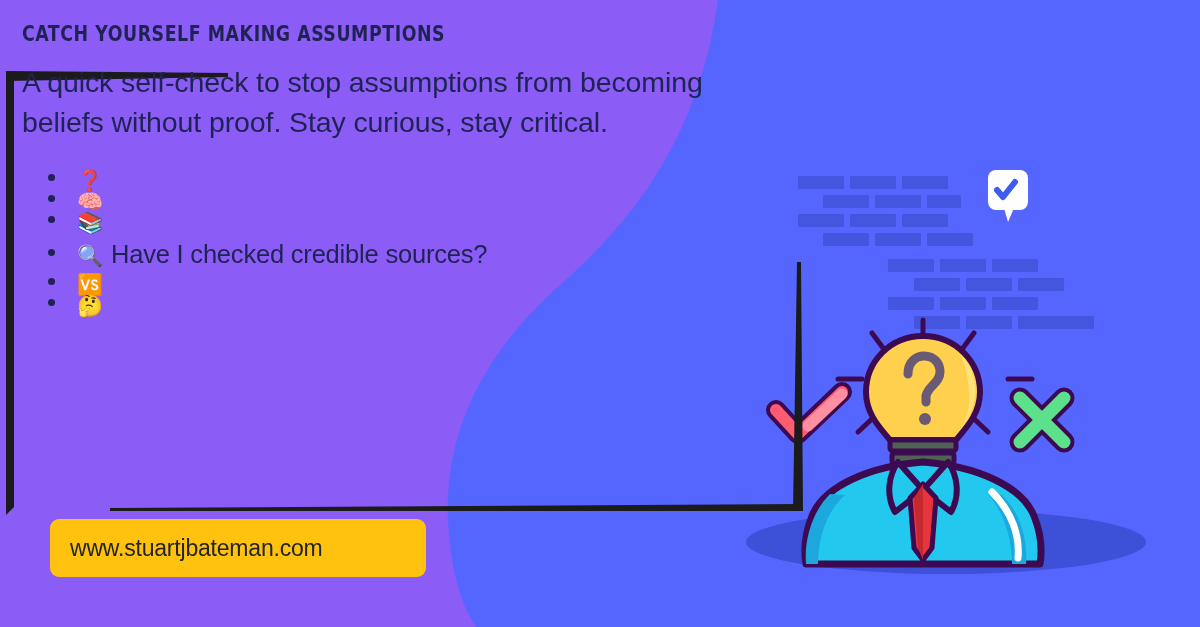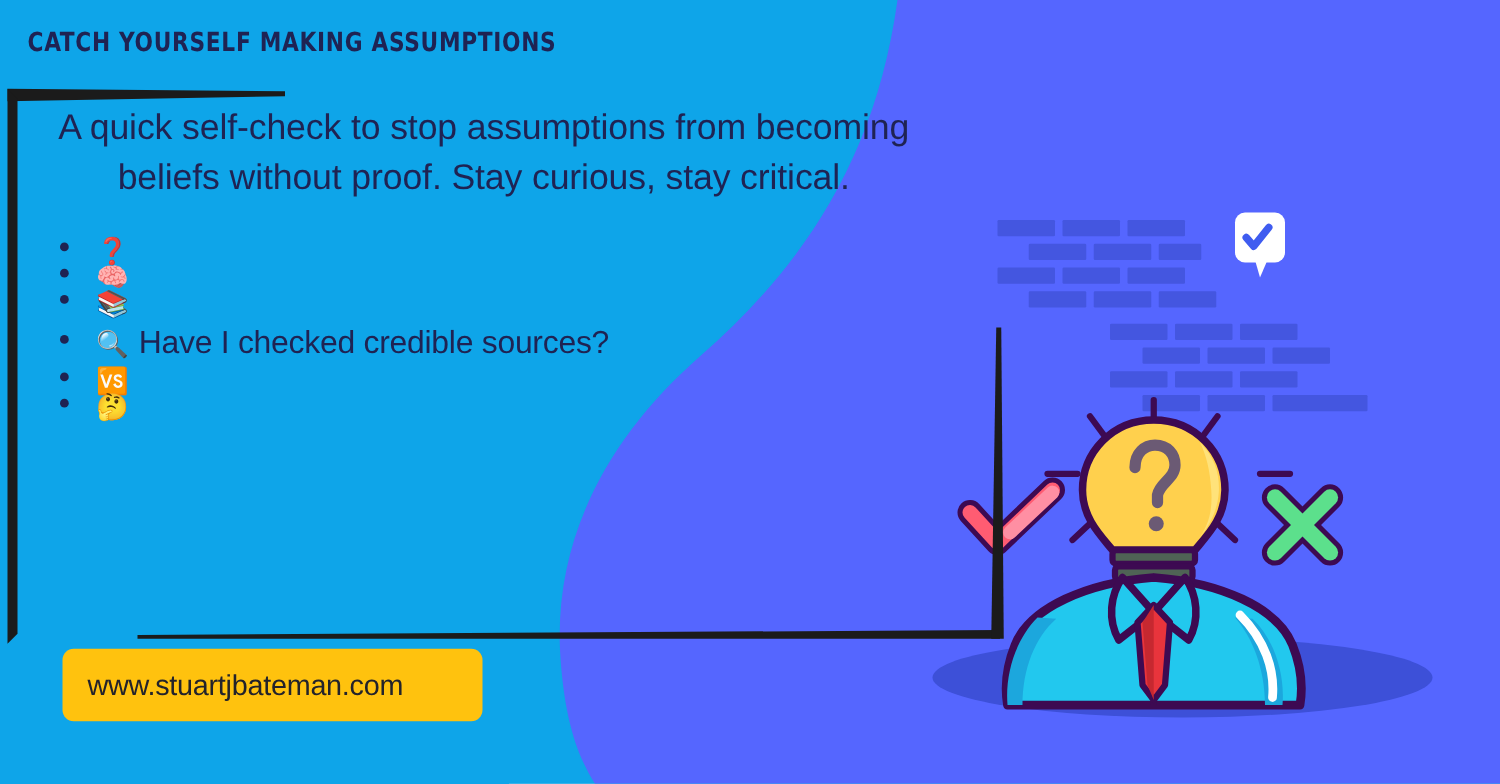--- a/index.html
+++ b/index.html
@@ -6,21 +6,21 @@
   html, body { width: 1200px; height: 627px; }
   body {
     font-family: "Liberation Sans", sans-serif;
     background: #ebebeb;
     overflow: hidden;
   }
   #canvas {
     position: relative;
     width: 1200px;
     height: 627px;
-    background: #0ea5e9;
+    background: #8b5cf6;
     overflow: hidden;
   }
 
   
   #blue-shape {
     position: absolute;
     inset: 0;
     width: 1200px;
     height: 627px;
     z-index: 1;
@@ -47,27 +47,26 @@
     font-weight: bold;
     font-size: 21px;
     letter-spacing: 0.6px;
     color: #1f2353;
     text-transform: uppercase;
     transform: scaleX(0.92);
     transform-origin: left center;
     white-space: nowrap;
   }
   #intro-paragraph {
-    margin-top: 36px;
+    margin-top: 16px;
     font-size: 28.5px;
     line-height: 1.42;
     color: #1f2353;
     width: 730px;
     letter-spacing: -0.1px;
-    text-align: center;
   }
   #checklist {
     margin-top: 28px;
     list-style: none;
   }
   .check-item {
     display: flex;
     align-items: baseline;
     font-size: 25.5px;
     line-height: 1.6;
@@ -91,21 +90,21 @@
     flex: 0 0 auto;
     margin-right: 8px;
     line-height: 1;
   }
   .item-text { flex: 0 1 auto; }
 
   
   #url-button {
     position: absolute;
     left: 50px; top: 519px;
-    width: 336px; height: 58px;
+    width: 376px; height: 58px;
     background: #ffc20e;
     border-radius: 9px;
     display: flex;
     align-items: center;
     z-index: 6;
     cursor: pointer;
   }
   #url-button-label {
     padding-left: 20px;
     font-size: 23px;

